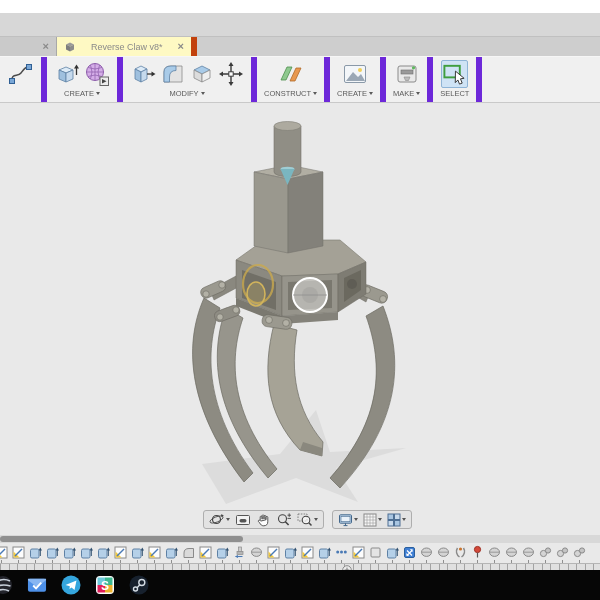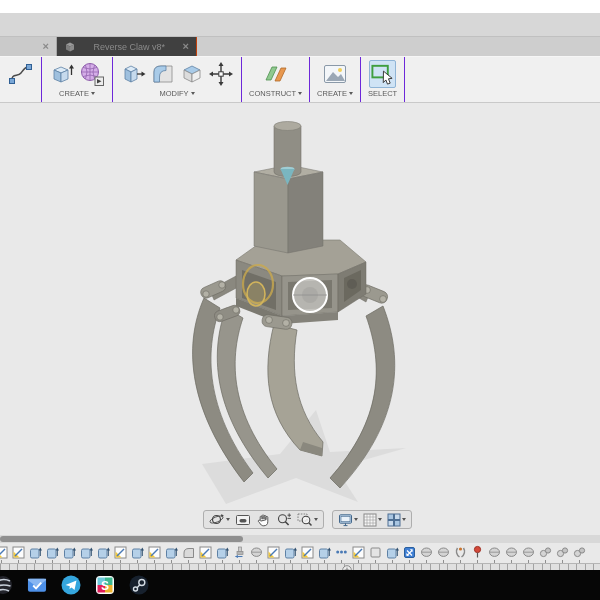--- a/index.html
+++ b/index.html
@@ -6,27 +6,27 @@
   body{width:600px;height:600px;overflow:hidden;position:relative;background:#e9e9e9;
        font-family:"Liberation Sans",sans-serif;-webkit-font-smoothing:antialiased}
   .abs{position:absolute}
   
   .top-white{top:0;left:0;width:600px;height:13px;background:#ffffff}
   .title-strip{top:13px;left:0;width:600px;height:23px;background:#d7d7d7;border-bottom:1px solid #c0c0c0}
   
   .tabbar{top:37px;left:0;width:600px;height:19px;background:#cacaca;display:flex;border-bottom:1px solid #f6f6f6}
   .tab{display:flex;align-items:center;box-sizing:border-box}
   .tab-partial{width:57px;border-right:1px solid #a8a8a8;justify-content:flex-end;padding-right:7px}
-  .tab-active{width:140px;background:#404040;border-right:1px solid #c2410c;gap:5px;padding:0 7px}
+  .tab-active{width:140px;background:#fef9c3;border-right:6px solid #c2410c;gap:5px;padding:0 7px}
   .tab-title{flex:1;font-size:9px;color:#8a8a8a;text-align:center;white-space:nowrap;overflow:hidden}
   .tab-close{color:#8a8a8a;font-size:11px;font-weight:bold;line-height:1;cursor:default}
   .tab-rest{flex:1;background:#cecece}
   
   .toolbar{top:57px;left:0;width:620px;height:46px;background:#f0f0f0;border-bottom:1px solid #c9c9c9;display:flex;box-sizing:border-box}
-  .tb-group{display:flex;flex-direction:column;align-items:center;padding:2px 7px 0;border-right:1px solid #6d28d9;box-sizing:border-box}
+  .tb-group{display:flex;flex-direction:column;align-items:center;padding:2px 7px 0;border-right:6px solid #6d28d9;box-sizing:border-box}
   .tb-icons{display:flex;align-items:center;gap:2px;height:29px}
   .tb-btn{display:flex;align-items:center;justify-content:center;width:27px;height:28px;border-radius:2px}
   .tb-btn.active{background:#cfe3f5;border:1px solid #8fb4d6;box-sizing:border-box}
   .tb-label{font-size:7.5px;color:#5a5a5a;white-space:nowrap;margin-top:1px;display:flex;align-items:center;gap:2px;height:9px}
   .tb-label.has-dd::after{content:'';width:0;height:0;border-left:2.5px solid transparent;border-right:2.5px solid transparent;border-top:3px solid #5a5a5a}
   
   .viewport{top:104px;left:0;width:600px;height:431px;background:#e9e9e9;overflow:hidden}
   .model{position:absolute;left:170px;top:8px}
   
   .navbar{position:absolute;left:203px;bottom:6px;display:flex;gap:8px}
@@ -160,20 +160,33 @@
       <div class="tb-icons">
         <span class="tb-btn">
           <svg width="26" height="26" viewBox="0 0 26 26">
             <rect x="2.5" y="4.5" width="21" height="17" rx="1.5" fill="#f3f6f9" stroke="#8a99a8"></rect>
             <circle cx="18" cy="9" r="2" fill="#f0cf5a"></circle>
             <polygon points="4,20 11,11 16,16 19,13 23,20" fill="#9aa7b5"></polygon>
           </svg>
         </span>
       </div>
       <div class="tb-label has-dd">CREATE</div>
+    </div>
+    <div class="tb-group">
+      <div class="tb-icons">
+        <span class="tb-btn">
+          <svg width="26" height="26" viewBox="0 0 26 26">
+            <rect x="4" y="5" width="18" height="16" rx="2" fill="#e9e9e9" stroke="#8a8a8a"></rect>
+            <rect x="7" y="9" width="12" height="4" fill="#9a9a9a" stroke="#6e6e6e" stroke-width=".6"></rect>
+            <polygon points="10,16 16,16 14.5,19.5 11.5,19.5" fill="#bdbdbd" stroke="#8a8a8a" stroke-width=".6"></polygon>
+            <circle cx="19.5" cy="6.8" r="1.6" fill="#5cb85c"></circle>
+          </svg>
+        </span>
+      </div>
+      <div class="tb-label has-dd">MAKE</div>
     </div>
     <div class="tb-group">
       <div class="tb-icons">
         <span class="tb-btn active">
           <svg width="26" height="26" viewBox="0 0 26 26">
             <rect x="2.5" y="4.5" width="16" height="12" fill="none" stroke="#3f9e3f" stroke-width="2"></rect>
             <polygon points="14,10 23,17.5 19.2,18 21,22.5 18.2,23.5 16.5,19.2 13.8,22" fill="#fff" stroke="#333" stroke-width="1"></polygon>
           </svg>
         </span>
       </div>

